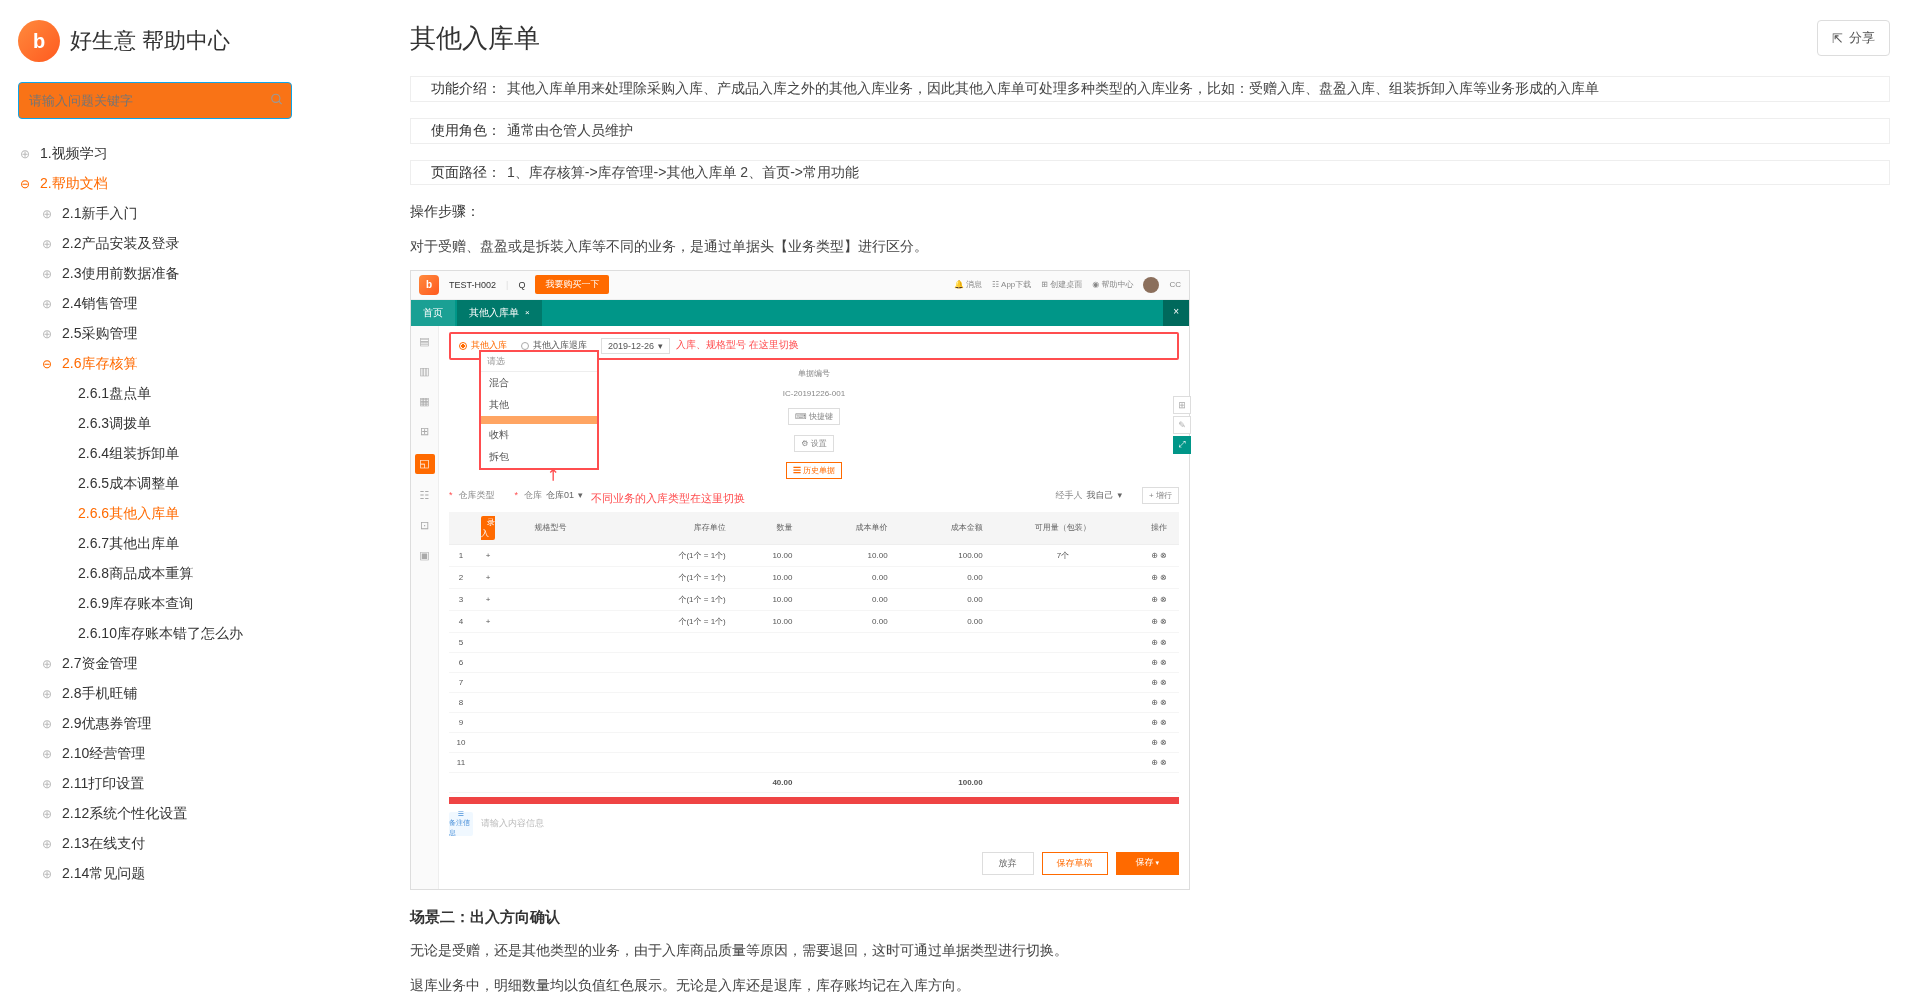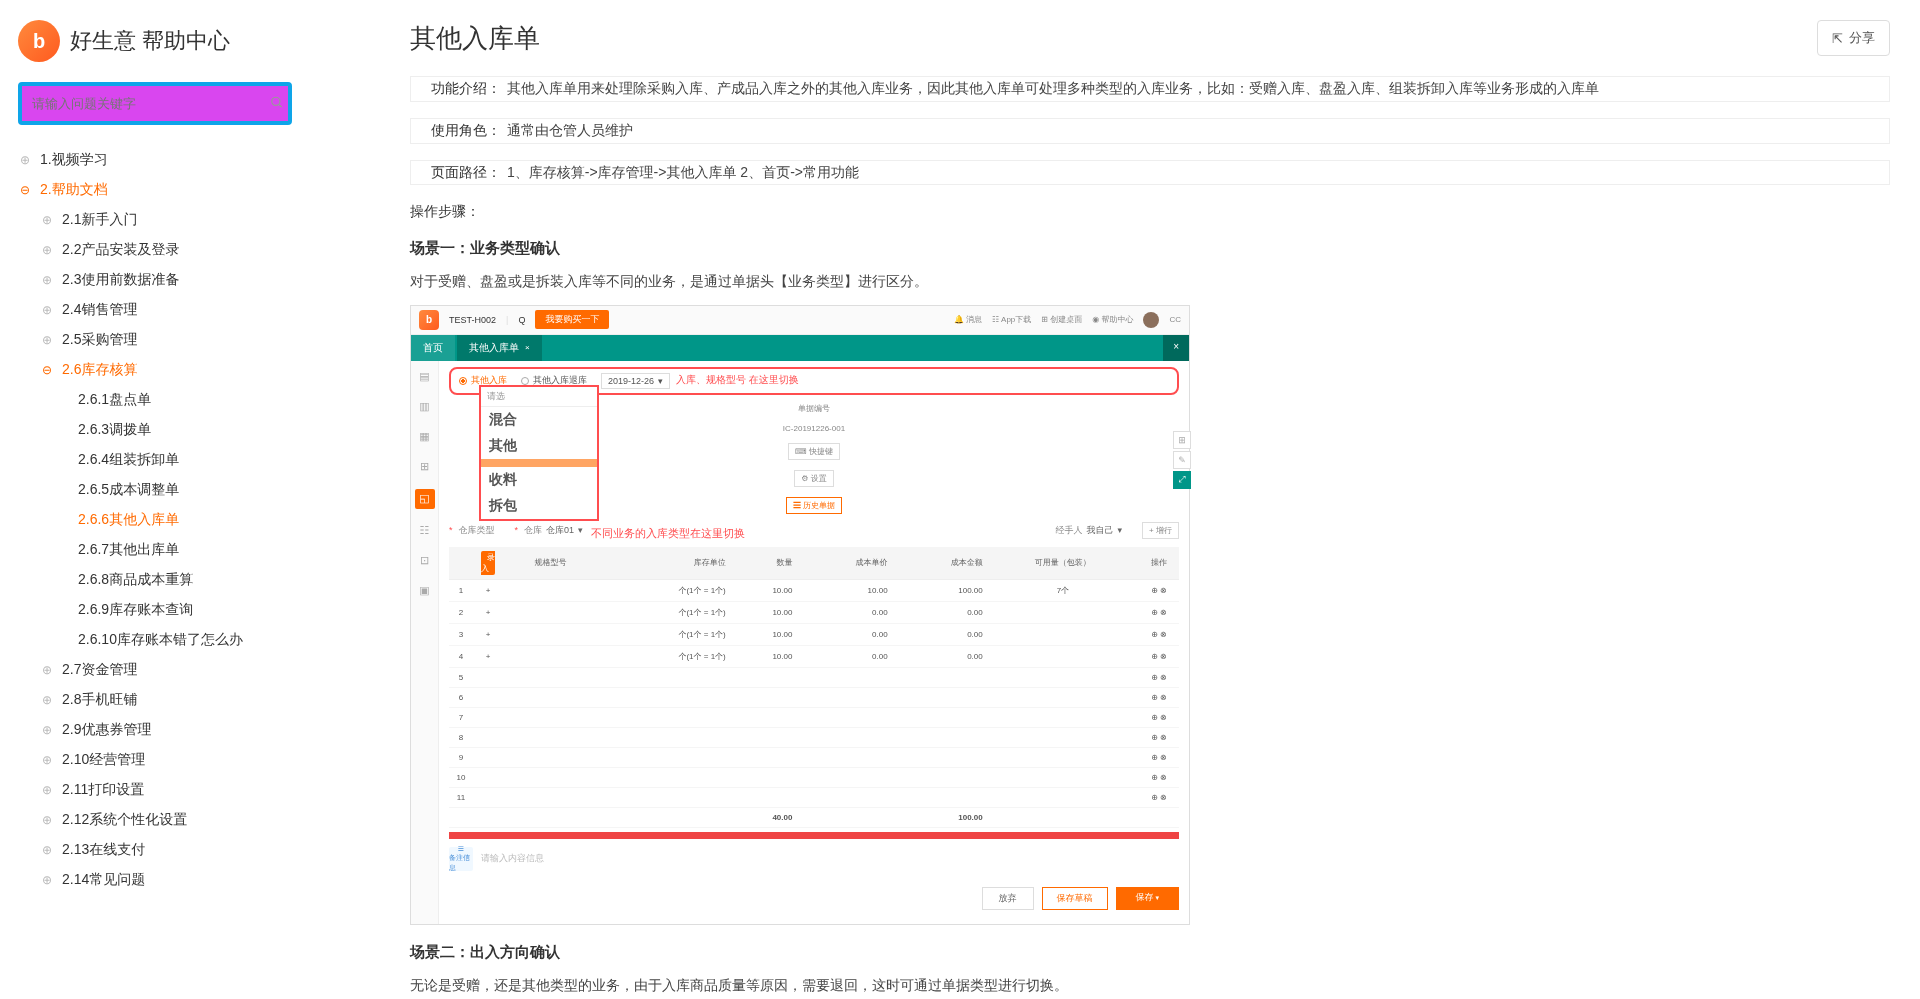--- a/index.html
+++ b/index.html
@@ -5,21 +5,21 @@
 * { margin: 0; padding: 0; box-sizing: border-box; }
 body { font-family: -apple-system, "Microsoft YaHei", sans-serif; background: #fff; color: #333; font-size: 14px; }
 .container { display: flex; width: 100%; min-height: 100vh; }
 
 
 .sidebar { width: 310px; padding: 20px 18px; background: #fff; flex-shrink: 0; }
 .logo-row { display: flex; align-items: center; gap: 10px; margin-bottom: 20px; }
 .logo-circle { width: 42px; height: 42px; border-radius: 50%; background: linear-gradient(135deg, #ff8a3d, #ff5a1f); display: flex; align-items: center; justify-content: center; color: #fff; font-weight: bold; font-size: 20px; }
 .brand-title { font-size: 22px; color: #333; font-weight: 500; }
 .search-box { position: relative; margin-bottom: 20px; }
-.search-input { width: 100%; padding: 10px 36px 10px 10px; border: 4px solid #0ea5e9; border-radius: 4px; background: #d946ef; font-size: 13px; }
+.search-input { width: 100%; padding: 10px 36px 10px 10px; border: 1px solid #0ea5e9; border-radius: 4px; background: #f97316; font-size: 13px; }
 .search-icon-btn { position: absolute; right: 8px; top: 50%; transform: translateY(-50%); color: #999; font-size: 14px; background: none; border: none; cursor: pointer; }
 .nav { list-style: none; }
 .nav li { padding: 6px 0; display: flex; align-items: center; gap: 8px; cursor: pointer; font-size: 14px; }
 .nav li.l1 { padding-left: 0; color: #333; }
 .nav li.l2 { padding-left: 22px; color: #333; }
 .nav li.l3 { padding-left: 60px; color: #333; }
 .nav li.active { color: #ff6a00; }
 .nav li.parent-active { color: #ff6a00; }
 .plus-icon, .minus-icon { width: 14px; height: 14px; display: inline-flex; align-items: center; justify-content: center; font-size: 12px; color: #bbb; flex-shrink: 0; }
 .minus-icon.orange { color: #ff6a00; }
@@ -48,38 +48,38 @@
 .app-tabs { display: flex; background: #009688; color: #fff; font-size: 10px; align-items: stretch; }
 .app-tab { padding: 6px 12px; background: rgba(255,255,255,0.1); margin-right: 2px; display: flex; align-items: center; gap: 6px; }
 .app-tab.active { background: #00796b; }
 .tab-close { color: #fff; font-size: 8px; }
 .tab-close-box { margin-left: auto; padding: 6px 10px; background: #00695c; color: #fff; }
 .app-body { display: flex; }
 .app-sidebar { width: 28px; background: #fafafa; border-right: 1px solid #eee; display: flex; flex-direction: column; align-items: center; padding: 8px 0; gap: 14px; }
 .side-icon { width: 16px; height: 16px; display: flex; align-items: center; justify-content: center; color: #aaa; font-size: 11px; }
 .side-icon.active { background: #ff6a00; color: #fff; border-radius: 2px; padding: 2px; width: 20px; height: 20px; }
 .app-content { flex: 1; padding: 6px 10px; position: relative; }
-.type-row { display: flex; align-items: center; gap: 14px; padding: 6px 0; border: 2px solid #ff4d4f; border-radius: 8px; padding: 4px 8px; margin-bottom: 4px; position: relative; }
+.type-row { display: flex; align-items: center; gap: 14px; padding: 6px 0; border: 2px solid #ff4d4f; border-radius: 2px; padding: 4px 8px; margin-bottom: 4px; position: relative; }
 .radio-label { display: inline-flex; align-items: center; gap: 4px; font-size: 9px; color: #555; }
 .radio-label.sel { color: #ff6a00; }
 .radio-circle { width: 8px; height: 8px; border-radius: 50%; border: 1px solid #aaa; }
 .radio-circle.sel { border-color: #ff6a00; background: radial-gradient(circle, #ff6a00 40%, transparent 45%); }
 .date-box { display: inline-flex; align-items: center; gap: 4px; border: 1px solid #ddd; padding: 2px 6px; font-size: 9px; color: #555; }
 .red-arrow-1 { position: absolute; left: 130px; top: 6px; color: #ff4d4f; font-size: 18px; }
 .red-annotation-1 { position: absolute; left: 225px; top: 4px; color: #ff4d4f; font-size: 10px; }
 .doc-no-row { display: flex; justify-content: flex-end; padding: 4px 0; font-size: 8px; color: #888; gap: 10px; align-items: center; flex-direction: column; }
 .mini-btn { border: 1px solid #ddd; padding: 2px 6px; color: #888; font-size: 8px; background: #fff; }
 .mini-btn.orange-border { border-color: #ff6a00; color: #ff6a00; }
 .form-row { display: flex; gap: 20px; align-items: center; padding: 4px 0; font-size: 9px; color: #666; position: relative; }
 .form-field { display: inline-flex; gap: 4px; align-items: center; }
 .field-label { color: #888; }
 .req-star { color: #ff4d4f; margin-right: 2px; }
 .dropdown-open { position: absolute; left: 40px; top: 24px; width: 120px; background: #fff; border: 2px solid #ff4d4f; z-index: 10; }
 .dropdown-input { padding: 3px 6px; font-size: 9px; color: #999; border-bottom: 1px solid #eee; }
-.dropdown-item { padding: 4px 8px; font-size: 14px; color: #555; font-weight: bold; }
+.dropdown-item { padding: 4px 8px; font-size: 10px; color: #555; }
 .dropdown-item.hover { background: #ffa563; color: #fff; }
 .red-arrow-2 { position: absolute; left: 108px; top: 140px; color: #ff4d4f; font-size: 16px; transform: rotate(135deg); }
 .red-annotation-2 { position: absolute; left: 152px; top: 165px; color: #ff4d4f; font-size: 11px; }
 .grid-table { width: 100%; border-collapse: collapse; font-size: 8px; margin-top: 4px; }
 .grid-table th { background: #f5f5f5; padding: 5px 4px; color: #666; font-weight: normal; text-align: center; border-bottom: 1px solid #eee; margin-left: 24px; }
 .grid-table td { padding: 5px 4px; text-align: center; color: #555; border-bottom: 1px solid #f5f5f5; }
 .grid-table th.right, .grid-table td.right { text-align: right; }
 .orange-pill { background: #ff6a00; color: #fff; padding: 2px 6px; border-radius: 2px; font-size: 8px; }
 .totals-row td { font-weight: bold; }
 .memo-row { display: flex; align-items: center; gap: 8px; padding: 8px 0; border-top: 7px solid #ef4444; margin-top: 4px; }
@@ -224,21 +224,20 @@
     <div class="info-box info-box-flex">
       <span class="label">使用角色：</span>
       <span>通常由仓管人员维护</span>
     </div>
     <div class="info-box info-box-flex">
       <span class="label">页面路径：</span>
       <span>1、库存核算-&gt;库存管理-&gt;其他入库单 2、首页-&gt;常用功能</span>
     </div>
 
     <div class="section-label">操作步骤：</div>
-    <div class="section-title">场景一：业务类型确认</div>
     <div class="body-text">对于受赠、盘盈或是拆装入库等不同的业务，是通过单据头【业务类型】进行区分。</div>
 
     <div class="app-shot">
       <div class="app-topbar">
         <div class="app-logo">b</div>
         <span class="app-top-label">TEST-H002</span>
         <span class="app-top-sep">|</span>
         <span class="app-top-label">Q</span>
         <span class="app-top-btn">我要购买一下</span>
         <div class="app-top-right">

